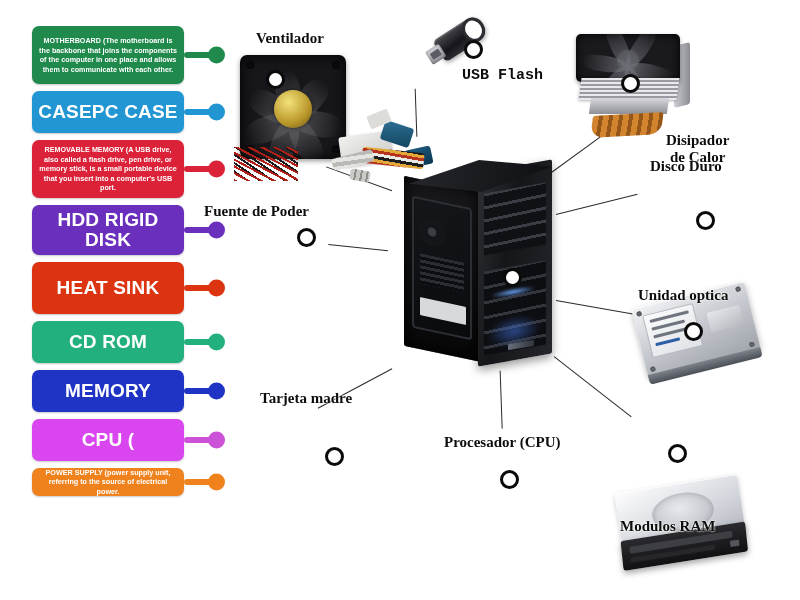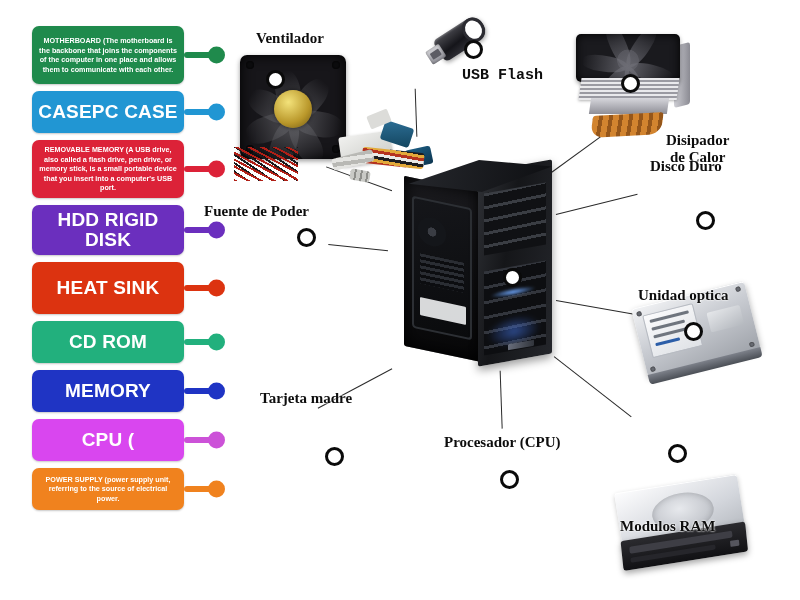--- a/index.html
+++ b/index.html
@@ -261,21 +261,21 @@
     <div class="tag-row">
       <div class="tag big" style="height: 42px; background: #d946ef;">
         <span>CPU (</span>
       </div>
       <div class="connector" style="background:#cc52d8">
         <span class="knob" style="background:#cc52d8"></span>
       </div>
     </div>
 
     <div class="tag-row">
-      <div class="tag small" style="height: 42px; background: rgb(240, 130, 30);">
+      <div class="tag small" style="height: 28px; background: rgb(240, 130, 30);">
         <span>POWER SUPPLY (power supply unit, referring to the source of electrical power.</span>
       </div>
       <div class="connector" style="background:#f0821e">
         <span class="knob" style="background:#f0821e"></span>
       </div>
     </div>
 
   </div>
 
   <div>

